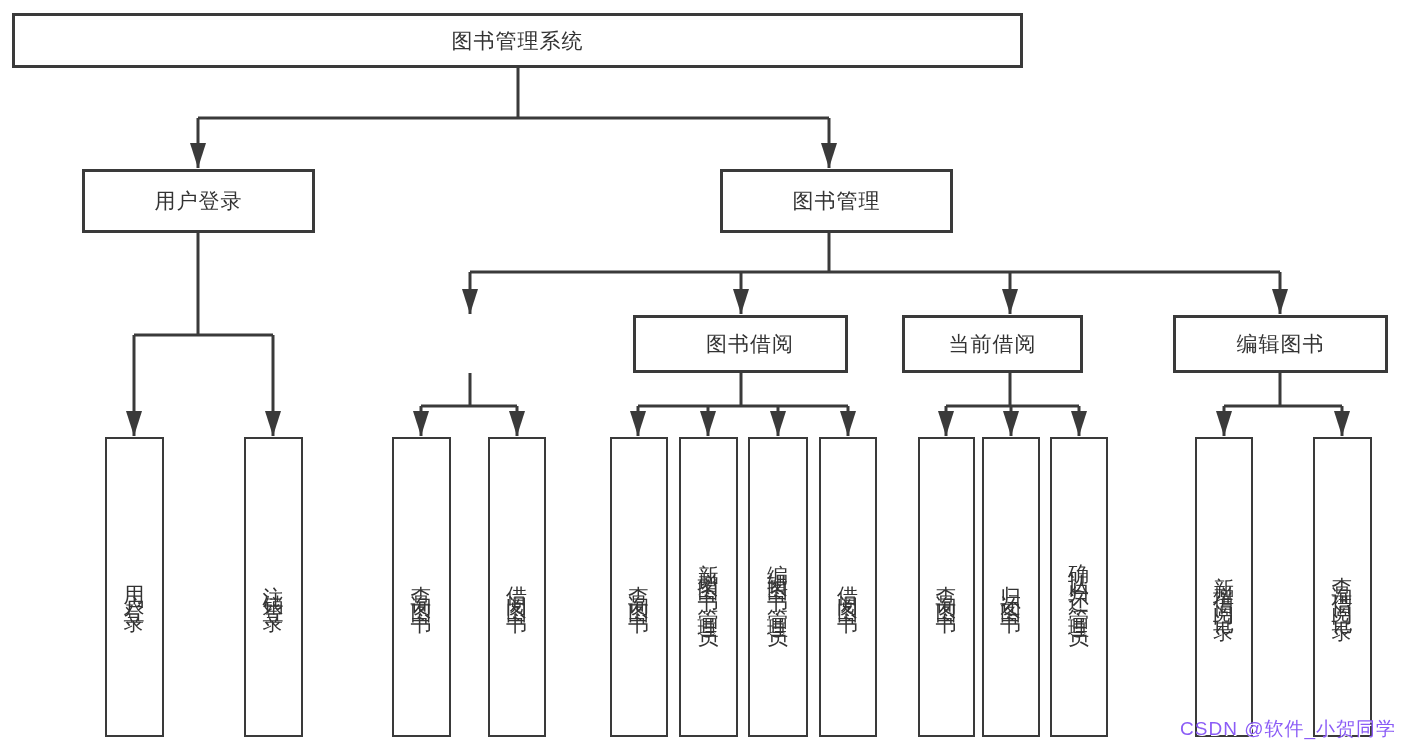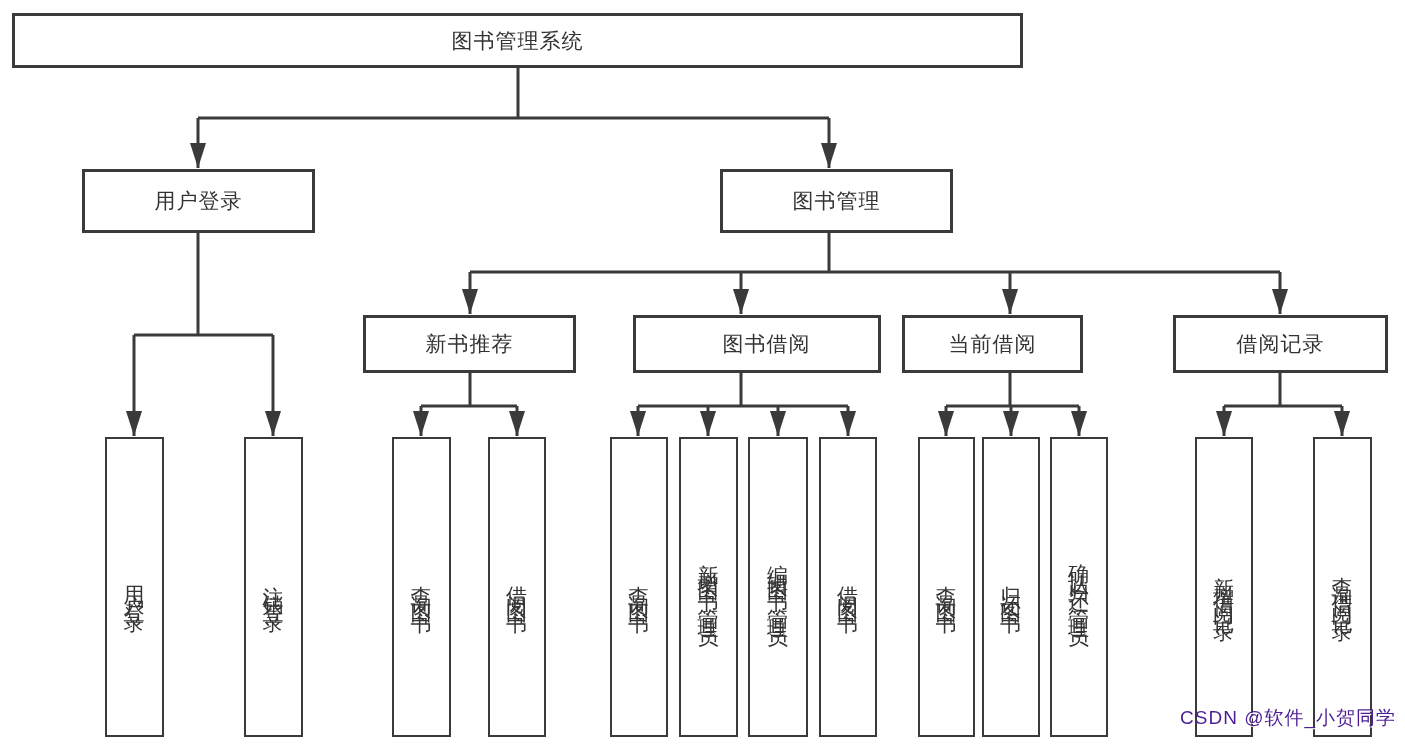--- a/index.html
+++ b/index.html
@@ -30,22 +30,22 @@
   .v-label {
     writing-mode: vertical-rl;
     text-orientation: mixed;
     letter-spacing: 9px;
     line-height: 1;
     white-space: nowrap;
   }
   #watermark {
     position: absolute;
     right: 9px;
-    bottom: 16px;
-    color: #4c1d95;
+    bottom: 5px;
+    color: #8b5cf6;
     font-size: 19px;
     letter-spacing: 1px;
     z-index: 5;
     text-shadow: 1px 1px 0 #ffffff;
   }
 </style>
 </head>
 <body>
 
 <div id="canvas">
@@ -89,24 +89,23 @@
     <path d="M1280 373 V406 M1224 406 H1342"></path>
     <line x1="1224" y1="406" x2="1224" y2="436" marker-end="url(#ah)"></line>
     <line x1="1342" y1="406" x2="1342" y2="436" marker-end="url(#ah)"></line>
   </svg>
 
   <div class="box" style="left:12px; top:13px; width:1011px; height:55px;">图书管理系统</div>
 
   <div class="box" style="left:82px; top:169px; width:233px; height:64px;">用户登录</div>
   <div class="box" style="left:712px; top:169px; width:233px; height:64px;margin-left:8px;">图书管理</div>
 
-  <div class="box" style="left:363px; top:315px; width:213px; height:58px;">新书推荐</div>
-  <div class="box" style="left:633px; top:315px; width:248px; height:58px;padding-left:19px;">图书借阅</div>
+  <div class="box" style="left:633px; top:315px; width:215px; height:58px;padding-left:19px;">图书借阅</div>
   <div class="box" style="left:902px; top:315px; width:181px; height:58px;">当前借阅</div>
-  <div class="box" style="left:1173px; top:315px; width:215px; height:58px;">借阅记录</div>
+  <div class="box" style="left:1173px; top:315px; width:215px; height:58px;">编辑图书</div>
 
   <div class="box leaf" style="left:105px; top:437px; width:59px; height:300px;">
     <span class="v-label">用户登录</span>
   </div>
   <div class="box leaf" style="left:244px; top:437px; width:59px; height:300px;">
     <span class="v-label">注销登录</span>
   </div>
   <div class="box leaf" style="left:392px; top:437px; width:59px; height:300px;">
     <span class="v-label">查询图书</span>
   </div>

